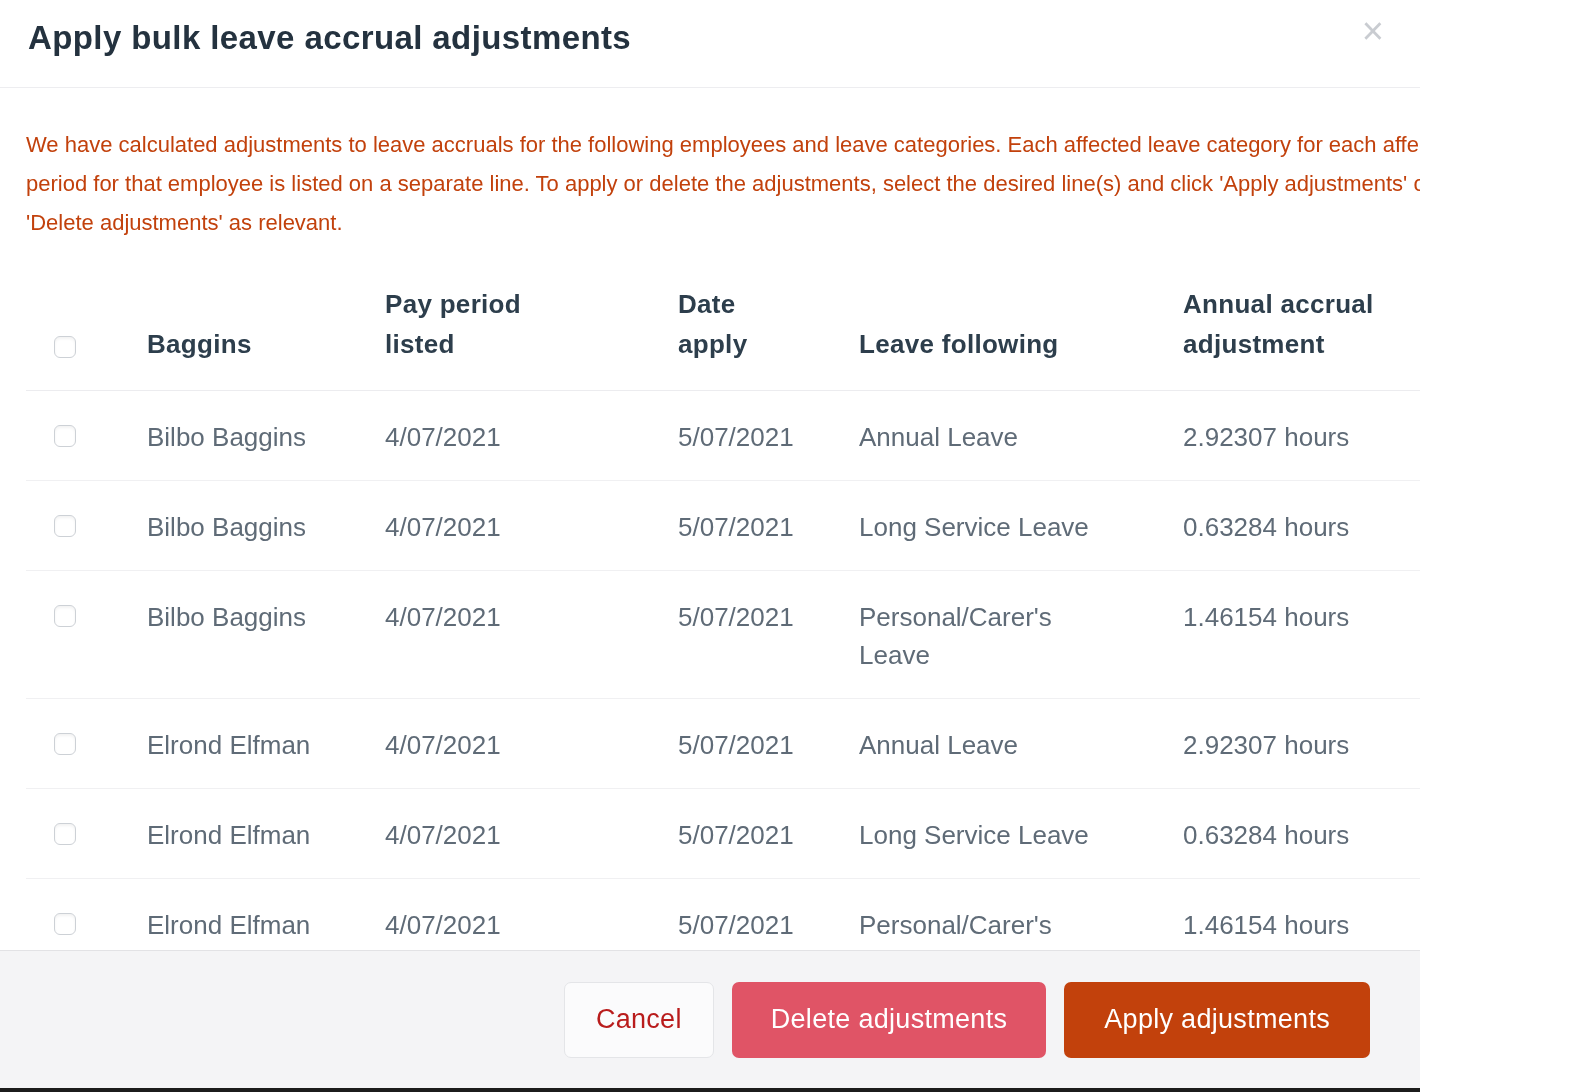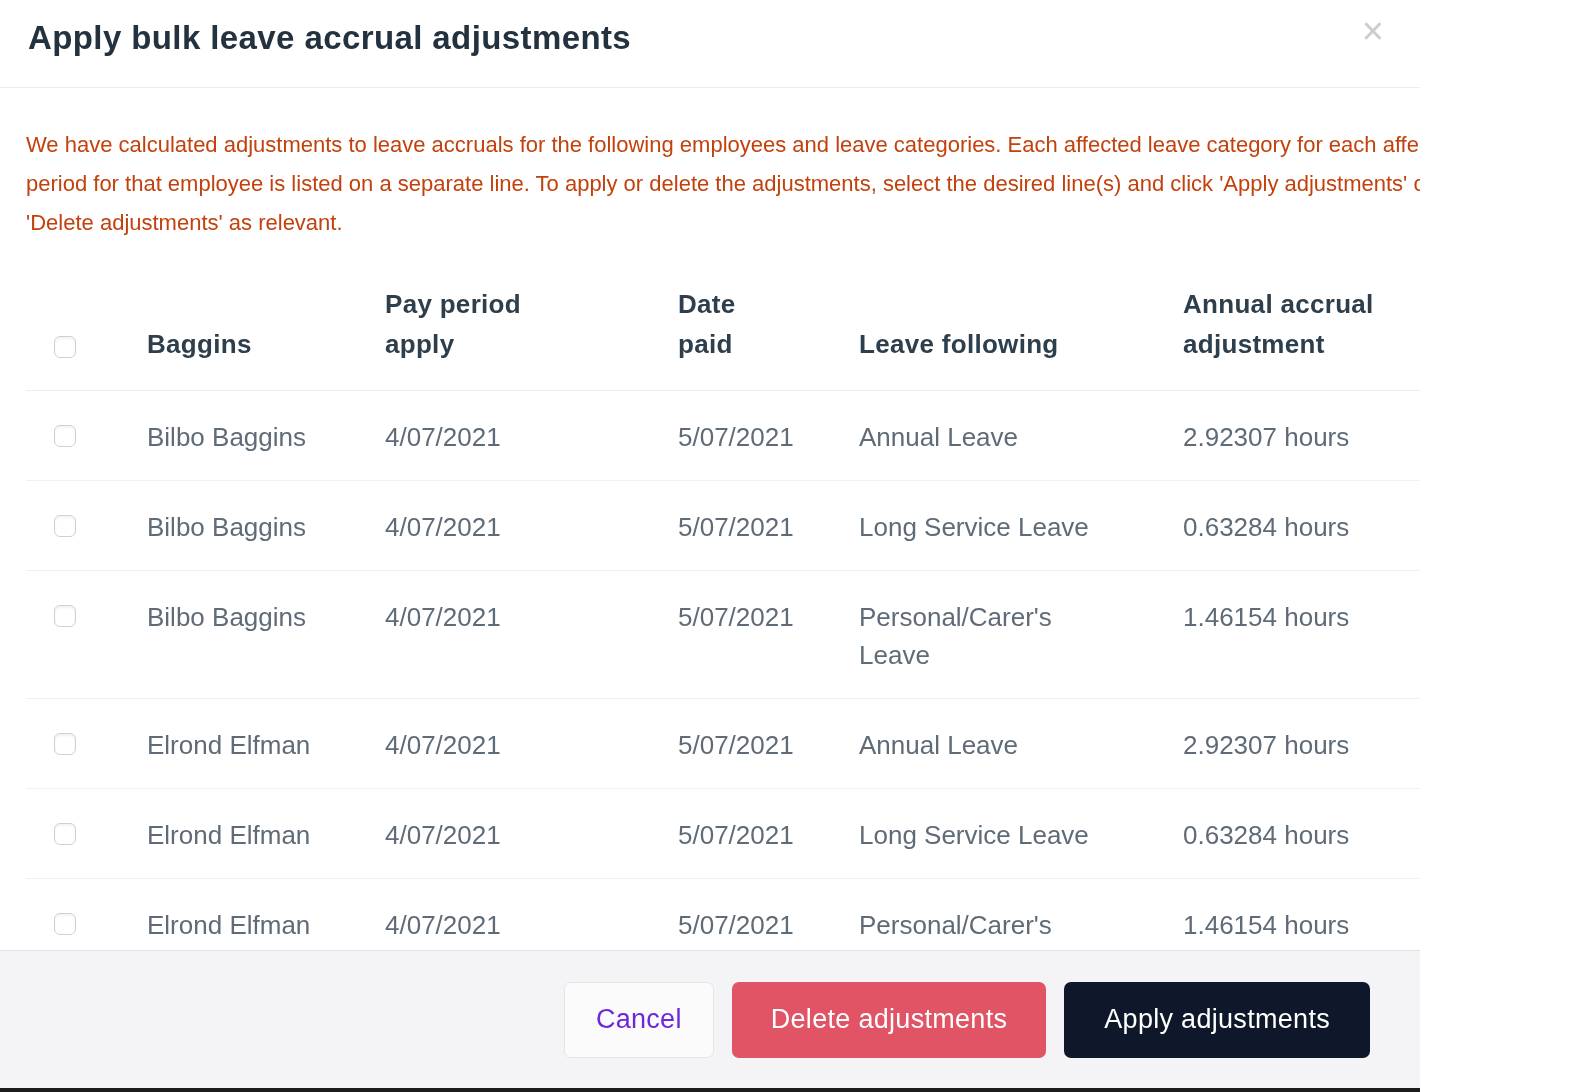--- a/index.html
+++ b/index.html
@@ -155,30 +155,30 @@
     border-radius: 7px;
     border: none;
     font-family: inherit;
     font-size: 27px;
     letter-spacing: 0.3px;
     cursor: pointer;
   }
   .btn-cancel {
     background: #fbfbfc;
     border: 1px solid #e4e5e8;
-    color: #6d28d9;
+    color: #b91c1c;
     padding: 16px 31px;
   }
   .btn-delete {
     background: #e05466;
     color: #ffffff;
     padding: 0 39px;
   }
   .btn-apply {
-    background: #0f172a;
+    background: #c2410c;
     color: #ffffff;
     padding: 0 40px;
   }
 
   .bottom-strip {
     position: absolute;
     bottom: 0;
     left: 0;
     width: 100%;
     height: 4px;
@@ -206,22 +206,22 @@
           <col class="c-paid">
           <col class="c-cat">
           <col class="c-adjust">
       </colgroup>
       <thead>
         <tr>
           <th class="col-check">
             <div class="checkbox"></div>
           </th>
           <th class="col-emp"><span class="th-label">Baggins</span></th>
-          <th class="col-period"><span class="th-label">Pay period apply</span></th>
-          <th class="col-paid"><span class="th-label">Date paid</span></th>
+          <th class="col-period"><span class="th-label">Pay period listed</span></th>
+          <th class="col-paid"><span class="th-label">Date apply</span></th>
           <th class="col-cat"><span class="th-label">Leave following</span></th>
           <th class="col-adjust"><span class="th-label">Annual accrual adjustment</span></th>
         </tr>
       </thead>
       <tbody>
   <tr>
     <td class="col-check">
               <div class="checkbox"></div>
             </td>
     <td class="col-emp"><span>Bilbo Baggins</span></td>

